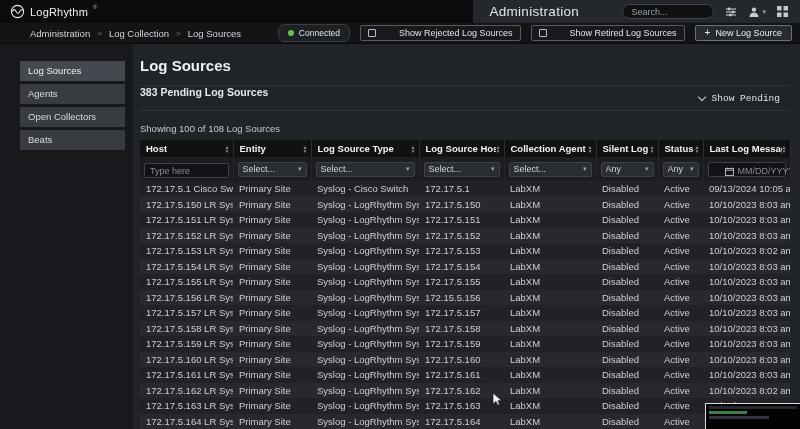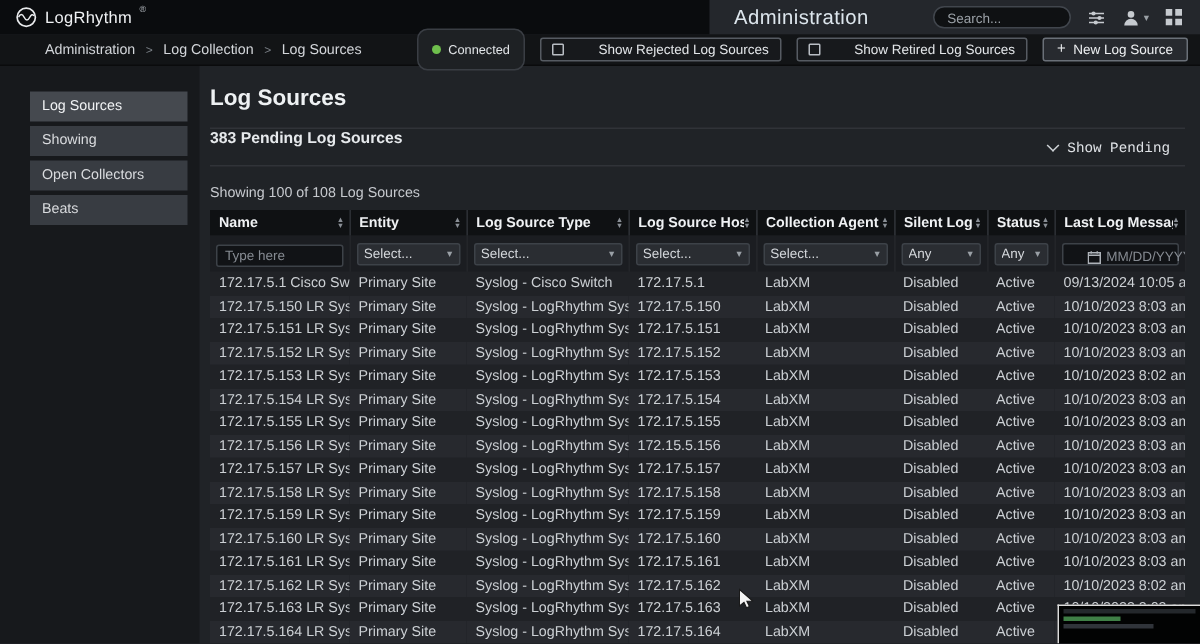--- a/index.html
+++ b/index.html
@@ -20,21 +20,21 @@
   .searchbox input { width:92px; height:15px; background:#0f1113; border:1px solid #41464d; border-radius:8px; color:#dfe3e7; font-size:9px; padding:0 8px; outline:none; font-family:"Liberation Sans", sans-serif; }
   .searchbox input::placeholder { color:#9aa0a6; }
   .icon-btn { display:flex; align-items:center; margin-left:11px; cursor:pointer; }
   .icon-btn .caret { font-size:7px; color:#9aa0a6; margin-left:2px; }
 
   
   .crumbbar { position:absolute; top:23px; left:0; width:800px; height:21px; background:#121416; border-bottom:1px solid #0a0b0c; display:flex; align-items:center; padding:0 8px 0 30px; }
   .breadcrumb { display:flex; align-items:center; gap:7px; }
   .crumb { color:#d3d6da; font-size:9.5px; cursor:pointer; white-space:nowrap; }
   .crumb-sep { color:#7b8087; font-size:8px; }
-  .connected { display:flex; align-items:center; gap:5px; height:28px; padding:0 9px; background:#1e2124; border:1px solid #3a3e44; border-radius:7px; font-size:8.5px; color:#e3e6e9; margin-left:auto; white-space:nowrap; }
+  .connected { display:flex; align-items:center; gap:5px; height:18px; padding:0 9px; background:#1e2124; border:1px solid #3a3e44; border-radius:7px; font-size:8.5px; color:#e3e6e9; margin-left:auto; white-space:nowrap; }
   .dot { width:6px; height:6px; border-radius:50%; background:#6fbf4d; }
   .chk-btn { display:flex; align-items:center; gap:23px; height:16px; padding:0 7px; border:1px solid #565b62; border-radius:2px; background:#17191c; margin-left:10px; cursor:pointer; white-space:nowrap; }
   .chk-btn span.lbl { font-size:9px; color:#e3e6e9; }
   .chk { width:8px; height:8px; border:1px solid #b9bec4; border-radius:1px; background:transparent; }
   .new-btn { display:flex; align-items:center; gap:5px; height:16px; padding:0 9px; border:1px solid #6a7078; border-radius:2px; background:#272a2f; margin-left:10px; cursor:pointer; white-space:nowrap; }
   .new-btn .plus { color:#e8eaec; font-size:10px; line-height:10px; }
   .new-btn .lbl { font-size:9px; color:#eef0f2; }
 
   
   .leftpanel { position:absolute; top:44px; left:0; width:133px; height:385px; background:#17191c; }
@@ -160,21 +160,21 @@
   </div>
   <div class="new-btn">
     <span class="plus">+</span>
     <span class="lbl">New Log Source</span>
   </div>
 </div>
 
 <div class="leftpanel">
   <div class="sidebar">
       <div class="side-item active">Log Sources</div>
-      <div class="side-item">Showing</div>
+      <div class="side-item">Agents</div>
       <div class="side-item">Open Collectors</div>
       <div class="side-item">Beats</div>
     </div>
 </div>
 
 <div class="main">
   <div class="page-title">Log Sources</div>
   <div class="pending-row">
     <span class="pending-label">383 Pending Log Sources</span>
     <div class="show-pending">
@@ -191,21 +191,21 @@
         <col style="width: 85px;">
         <col style="width: 92px;">
         <col style="width: 62px;">
         <col style="width: 45px;">
         <col style="width: 87px;">
       </colgroup>
       <thead>
         <tr class="hrow">
           <th class="hcell">
             <div class="hwrap">
-              <span class="hlabel">Name</span>
+              <span class="hlabel">Host</span>
               <span class="sort">
                 <i>▲</i>
                 <i>▼</i>
               </span>
             </div>
           </th>
           <th class="hcell">
             <div class="hwrap">
               <span class="hlabel">Entity</span>
               <span class="sort">

